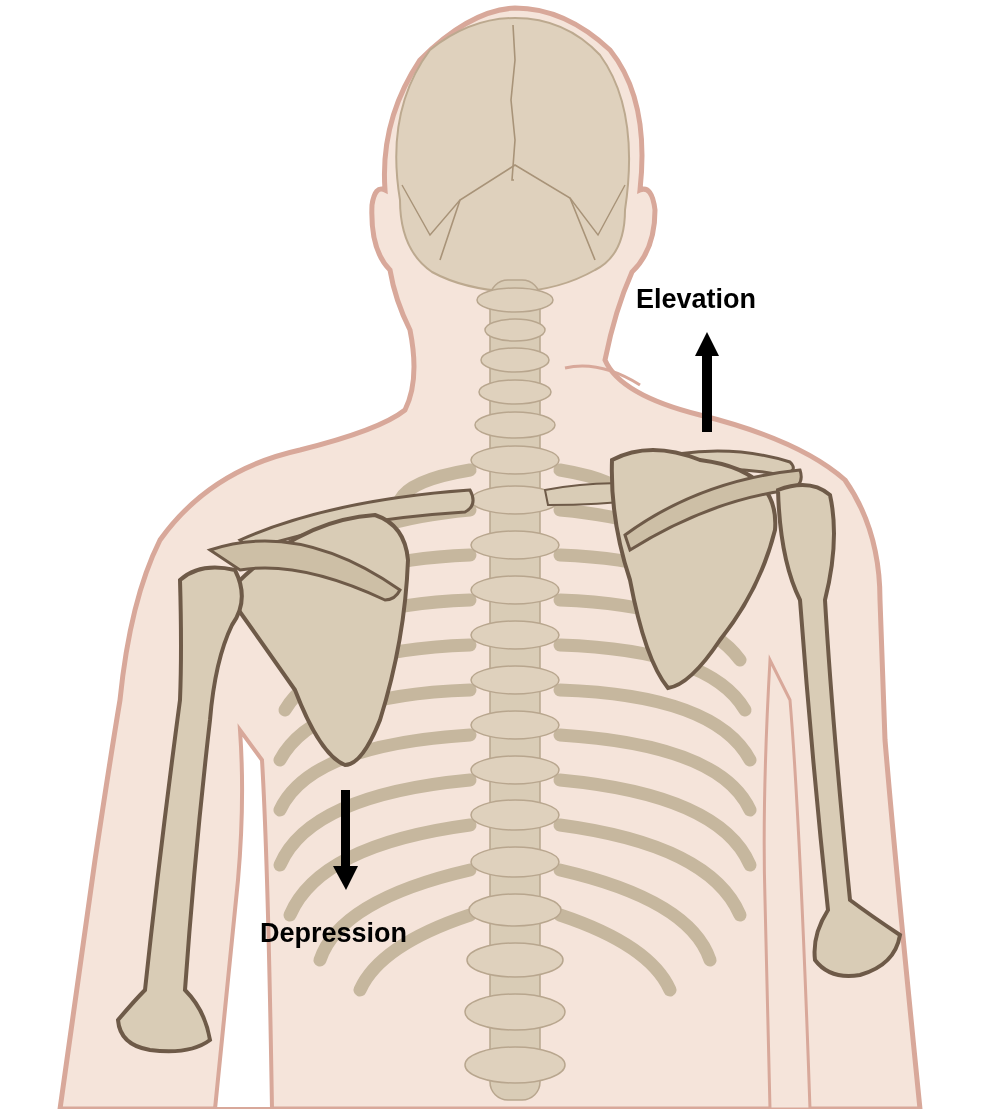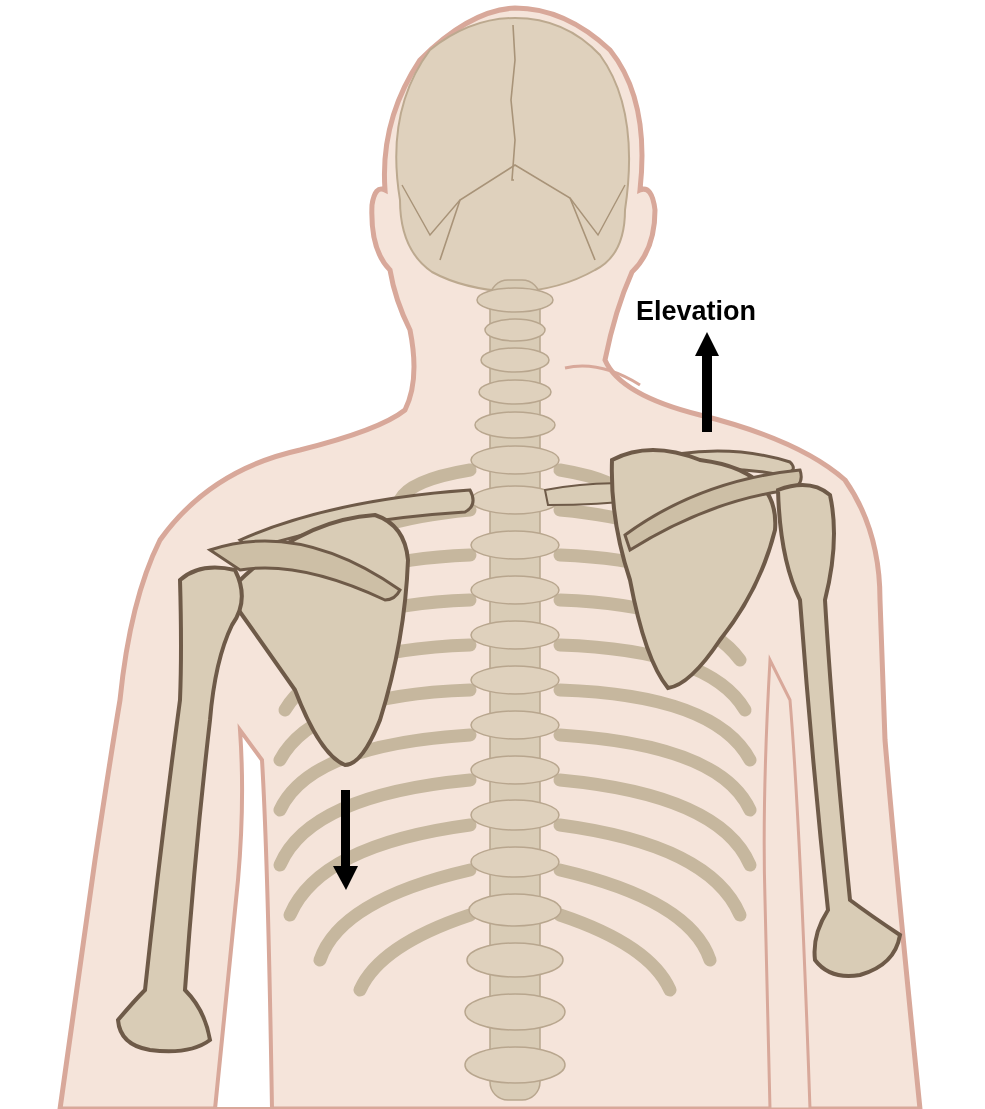--- a/index.html
+++ b/index.html
@@ -1,18 +1,18 @@
 <!DOCTYPE html>
 <html><head>
 <meta charset="utf-8">
 <style>
   html, body { margin:0; padding:0; background:#ffffff; }
   body { width:985px; height:1109px; position:relative; overflow:hidden; font-family:"Liberation Sans", sans-serif; }
   #figure { position:absolute; left:0; top:0; width:985px; height:1109px; }
-  .label { position:absolute; font-weight:bold; font-size:27px; color:#000; font-family:"Liberation Sans", sans-serif; white-space:nowrap;margin-top:12px; }
+  .label { position:absolute; font-weight:bold; font-size:27px; color:#000; font-family:"Liberation Sans", sans-serif; white-space:nowrap; }
   #label-elevation { left:636px; top:284px; }
   #label-depression { left:260px; top:918px; }
 </style>
 </head>
 <body>
 
 <div id="figure">
 <svg width="985" height="1109" viewBox="0 0 985 1109" xmlns="http://www.w3.org/2000/svg">
 
   <path d="M60,1109 L95,860 Q110,760 120,700 Q130,600 160,540 Q210,470 300,450 Q380,430 405,410 Q420,380 410,330 Q395,300 390,270 Q370,250 372,205 Q375,185 385,190 Q380,120 420,60 Q470,10 515,8 Q565,8 610,50 Q650,100 640,190 Q652,185 655,210 Q655,250 632,272 Q615,310 605,360 Q620,395 700,415 Q800,440 845,480 Q880,530 880,600 L885,740 Q895,860 920,1109 Z" fill="#f5e4da" stroke="#d8a89a" stroke-width="5"></path>
@@ -107,13 +107,14 @@
     <polygon points="695,356 707,332 719,356" fill="#000"></polygon>
   </g>
 
   <g>
     <rect x="341" y="790" width="9" height="78" fill="#000"></rect>
     <polygon points="333,866 346,890 358,866" fill="#000"></polygon>
   </g>
 </svg>
 
   <div id="label-elevation" class="label">Elevation</div>
+  <div id="label-depression" class="label">Depression</div>
 </div>
 
 </body></html>

